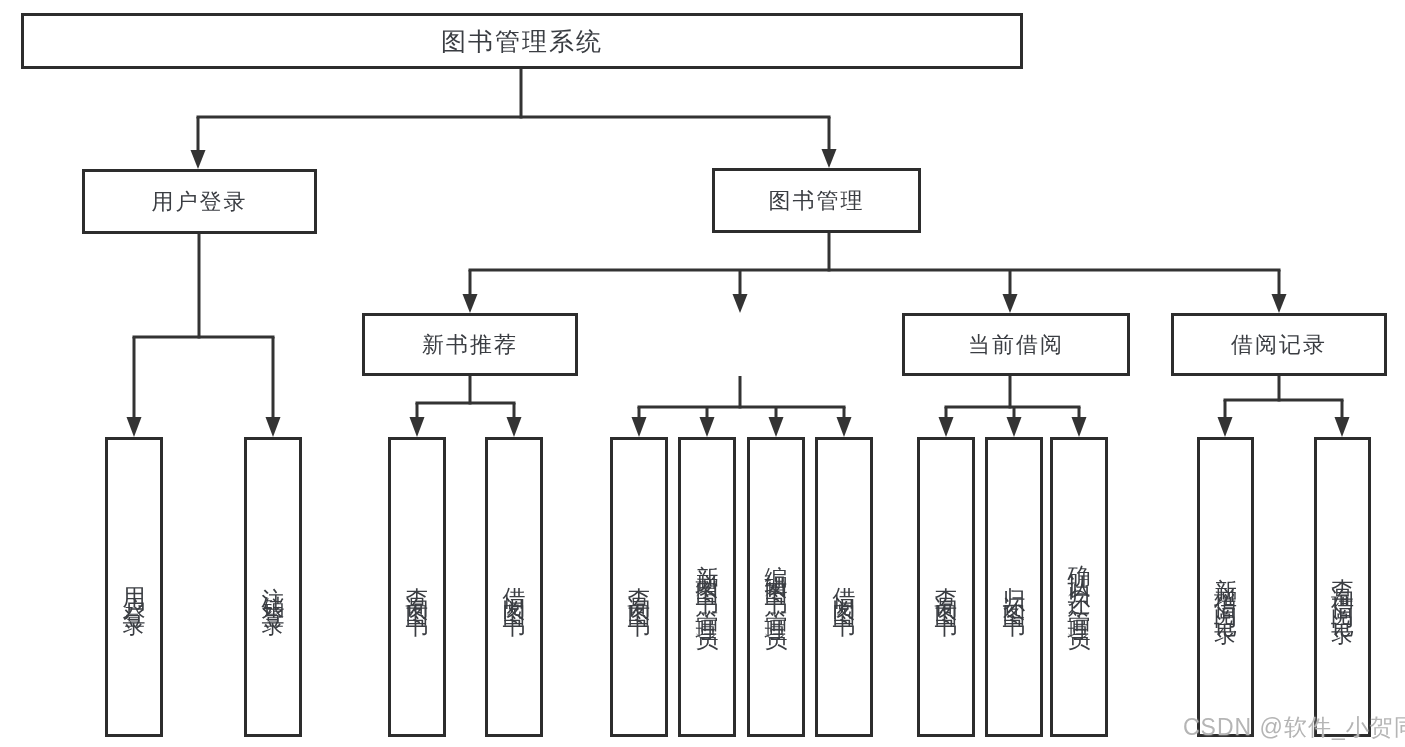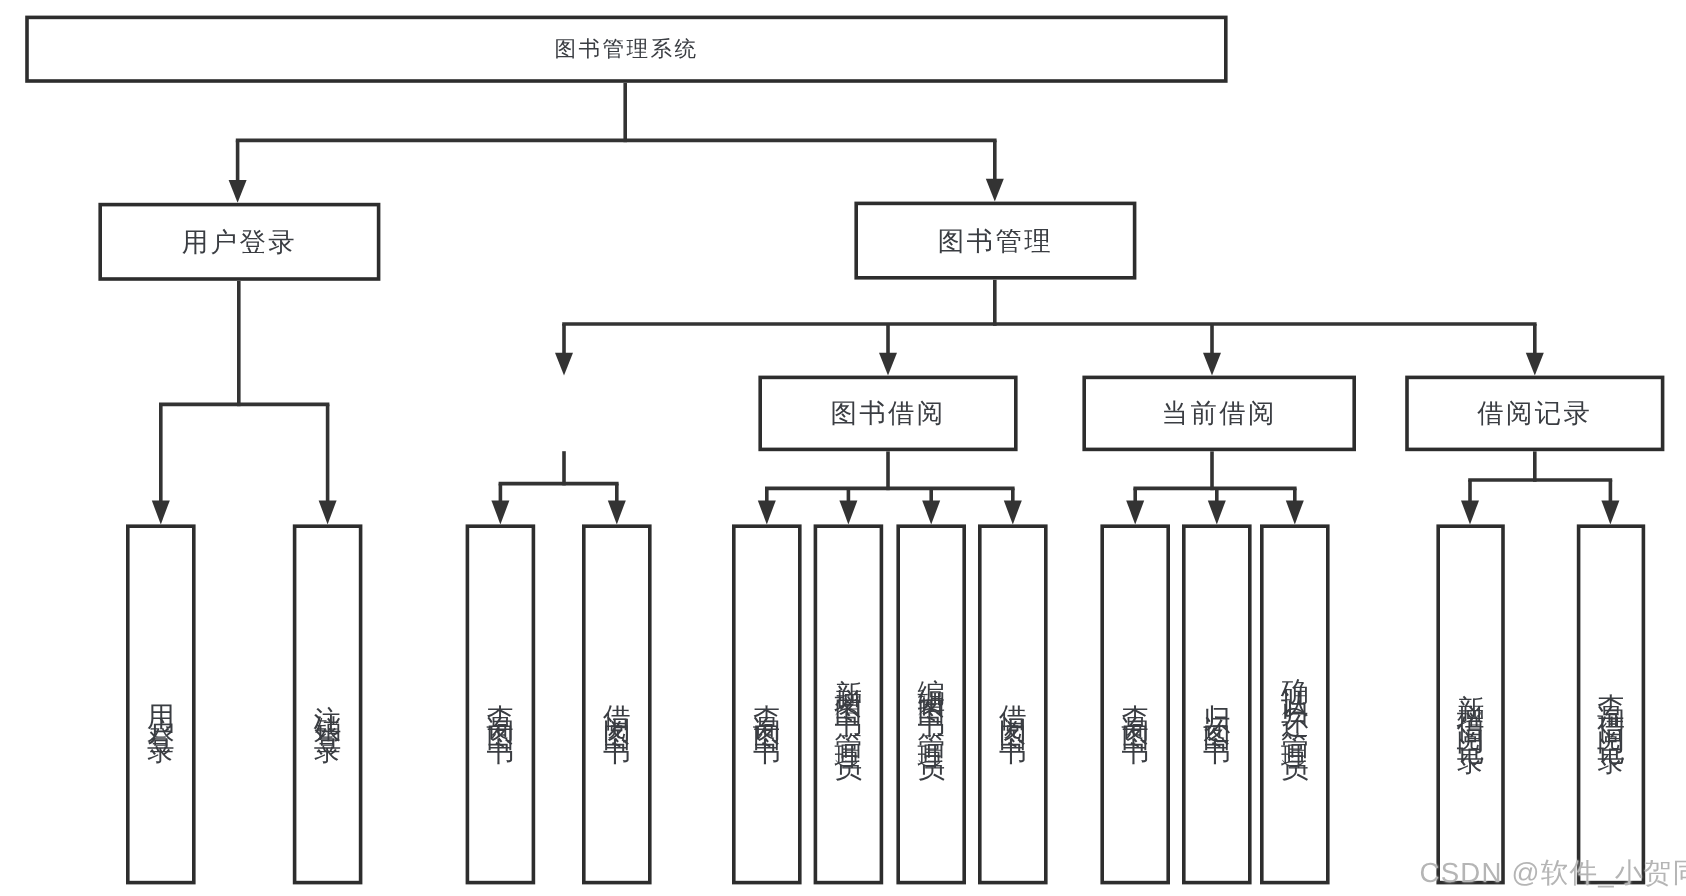--- a/index.html
+++ b/index.html
@@ -18,21 +18,21 @@
     position:absolute;
     box-sizing:border-box;
     background:#ffffff;
     border:3px solid #2d2d2d;
     display:flex;
     align-items:center;
     justify-content:center;
     z-index:2;
   }
   .box.h{font-size:22px;letter-spacing:2px;}
-  .box.root{font-size:18px;}
+  .box.root{font-size:25px;}
   .vtext{
     writing-mode:vertical-rl;
     text-orientation:mixed;
     font-size:23px;
     letter-spacing:9px;
     line-height:1;
     white-space:nowrap;
   }
   .watermark{
     position:absolute;
@@ -107,23 +107,23 @@
     <line x1="1223.5" y1="400" x2="1343.5" y2="400"></line>
     <line x1="1225" y1="400" x2="1225" y2="419"></line>
     <polygon points="1217.5,417 1232.5,417 1225,437"></polygon>
     <line x1="1342" y1="400" x2="1342" y2="419"></line>
     <polygon points="1334.5,417 1349.5,417 1342,437"></polygon>
   </svg>
 
   <div class="box h root" style="left:21px;top:13px;width:1002px;height:56px">图书管理系统</div>
 
   <div class="box h" style="left:82px;top:169px;width:235px;height:65px">用户登录</div>
-  <div class="box h" style="left:712px;top:168px;width:235px;height:65px">图书管理</div>
+  <div class="box h" style="left:712px;top:168px;width:209px;height:65px">图书管理</div>
 
-  <div class="box h" style="left:632px;top:313px;width:216px;height:63px">图书借阅</div>
+  <div class="box h" style="left:362px;top:313px;width:216px;height:63px">新书推荐</div>
   <div class="box h" style="left:902px;top:313px;width:228px;height:63px">当前借阅</div>
   <div class="box h" style="left:1171px;top:313px;width:216px;height:63px">借阅记录</div>
 
   <div class="box" style="left:105px;top:437px;width:58px;height:300px">
     <span class="vtext">用户登录</span>
   </div>
   <div class="box" style="left:244px;top:437px;width:58px;height:300px">
     <span class="vtext">注销登录</span>
   </div>
 

